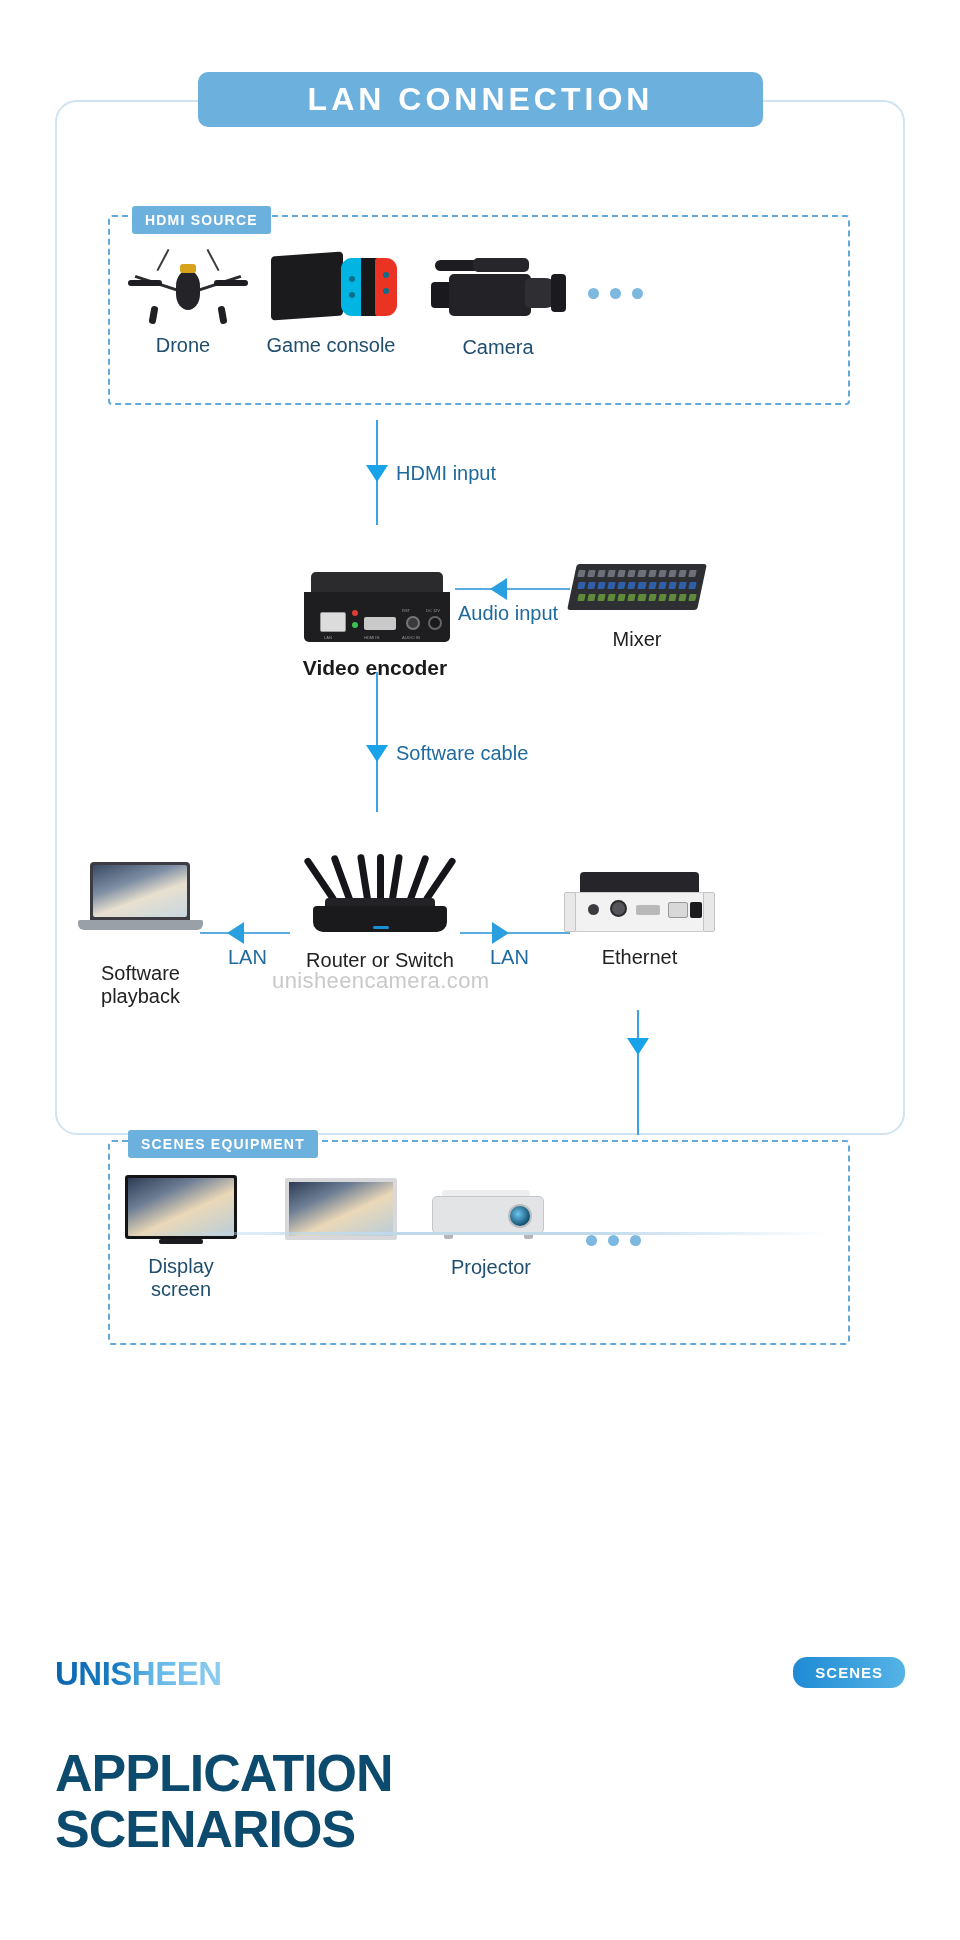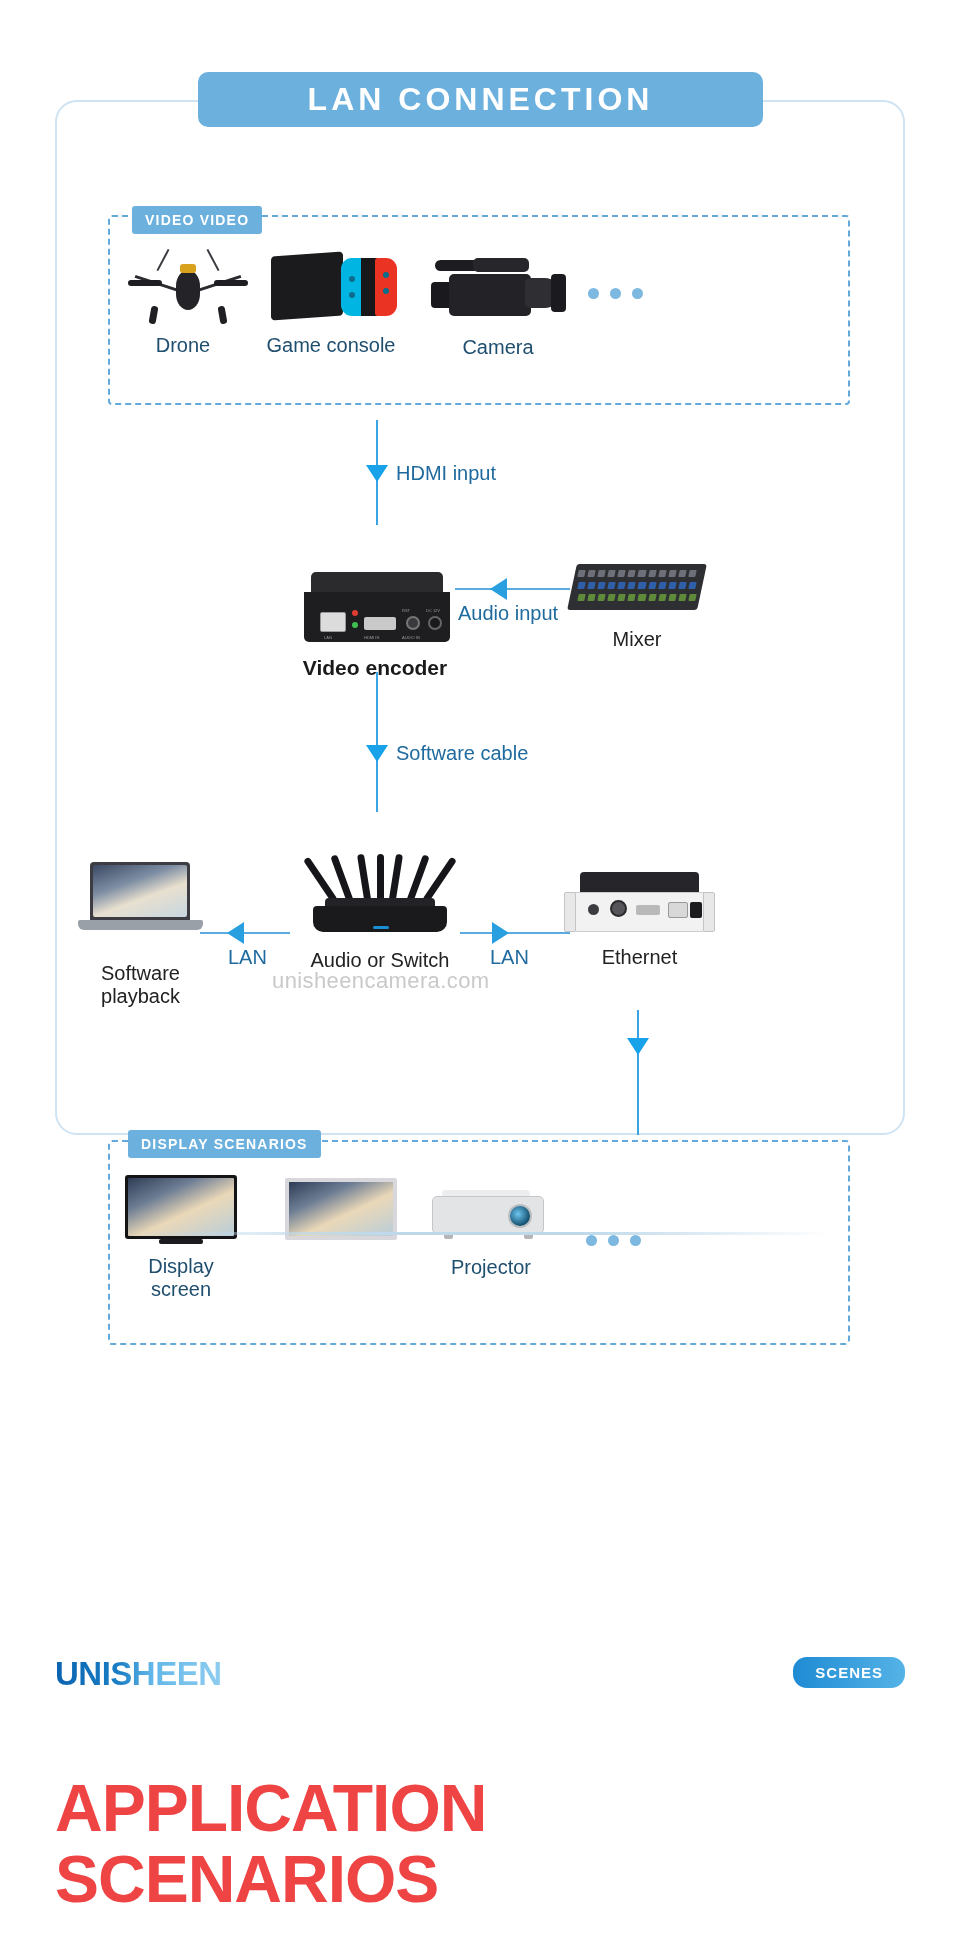--- a/index.html
+++ b/index.html
@@ -250,40 +250,39 @@
     color: #fff;
     font-size: 15px;
     font-weight: bold;
     letter-spacing: 1px;
     padding: 7px 22px;
     border-radius: 14px;
   }
   .footer-title {
     position: absolute;
     left: 55px; top: 1745px;
-    font-size: 66px;
+    font-size: 52px;
     font-weight: bold;
-    color: #ef4444;
+    color: #0c4a6e;
     line-height: 1.08;
     letter-spacing: -1px;
     white-space: pre-line;
-    margin-top: 28px;
   }
 </style>
 </head>
 <body>
 
 <div class="diagram-card"></div>
 
 <div class="lan-title">
   <span>LAN CONNECTION</span>
 </div>
 
 <div class="group-box" id="video-source-box"></div>
-<div class="group-tag" id="video-source-tag">VIDEO VIDEO</div>
+<div class="group-tag" id="video-source-tag">HDMI SOURCE</div>
 
 <div class="device" style="left:128px; top:248px; width:110px;">
   <div class="art drone" style="margin:0 auto;">
     <div class="ant n1"></div>
       <div class="ant n2"></div>
     <div class="arm a1"></div>
       <div class="arm a2"></div>
     <div class="prop p1"></div>
       <div class="prop p2"></div>
     <div class="body"></div>
@@ -412,21 +411,21 @@
     <div class="ant" style="left:44px; transform:rotate(-20deg);"></div>
     <div class="ant" style="left:66px; transform:rotate(-9deg);"></div>
     <div class="ant" style="left:82px; transform:rotate(0deg);"></div>
     <div class="ant" style="right:66px; transform:rotate(9deg);"></div>
     <div class="ant" style="right:44px; transform:rotate(20deg);"></div>
     <div class="ant" style="right:22px; transform:rotate(34deg);"></div>
     <div class="rtop"></div>
     <div class="rbody"></div>
     <div class="led"></div>
   </div>
-  <div class="dev-label plain-dark" style="margin-top:4px; position:relative; z-index:3;">Audio or Switch</div>
+  <div class="dev-label plain-dark" style="margin-top:4px; position:relative; z-index:3;">Router or Switch</div>
 </div>
 
 <div class="watermark">unisheencamera.com</div>
 
 <div class="hline" style="left:200px; top:932px; width:90px;"></div>
 <div class="arrow-left" style="left:227px; top:922px;"></div>
 <div class="conn-label" style="left:228px; top:946px;">LAN</div>
 
 <div class="device" style="left:78px; top:862px; width:125px;">
   <div class="art laptop">
@@ -455,21 +454,21 @@
     <div class="p-lan"></div>
     <div class="p-dc"></div>
   </div>
   <div class="dev-label plain-dark" style="margin-top:10px;">Ethernet</div>
 </div>
 
 <div class="vline" style="left:637px; top:1010px; height:125px;"></div>
 <div class="arrow-down" style="left:627px; top:1038px;"></div>
 
 <div class="group-box" id="display-box"></div>
-<div class="group-tag" id="display-tag">DISPLAY SCENARIOS</div>
+<div class="group-tag" id="display-tag">SCENES EQUIPMENT</div>
 
 <div class="device" style="left:125px; top:1175px; width:112px;">
   <div class="art tv">
     <div class="frame">
         <div class="pic"></div>
       </div>
     <div class="stand"></div>
   </div>
   <div class="dev-label" style="margin-top:8px;">Display
 screen</div>

